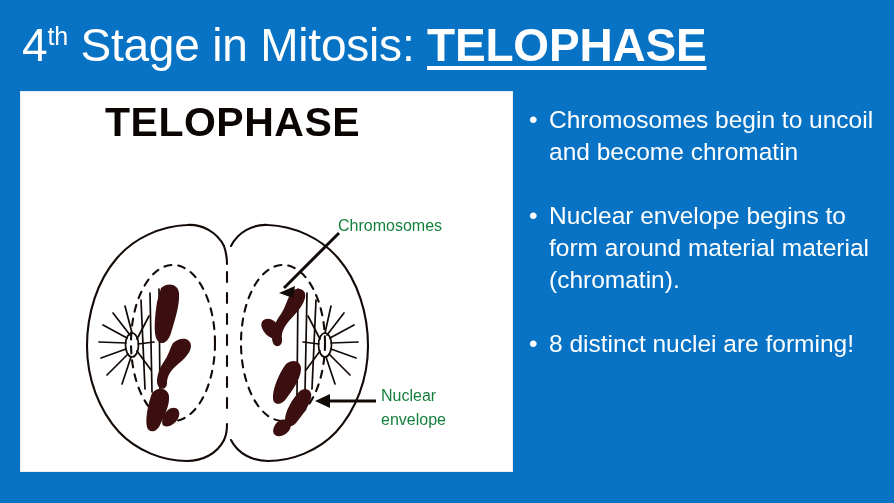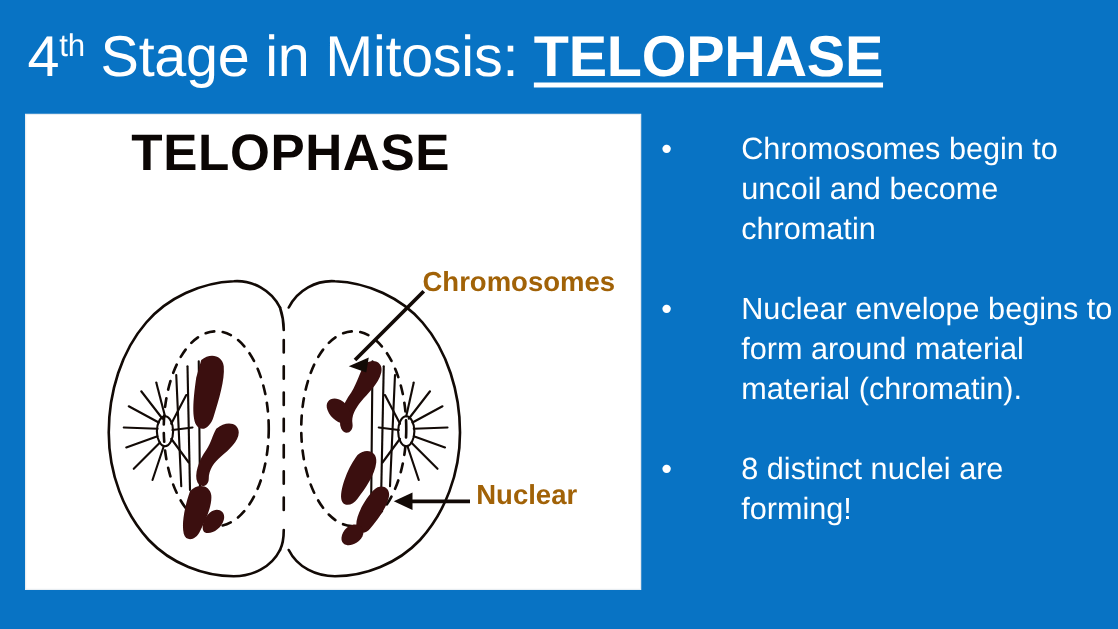--- a/index.html
+++ b/index.html
@@ -64,23 +64,23 @@
   }
   #figure-svg {
     position: absolute;
     left: 0;
     top: 0;
     width: 491px;
     height: 379px;
   }
   .fig-label {
     position: absolute;
-    color: #a16207;
-    font-weight: bold;
-    font-size: 22px;
+    color: #15803d;
+    font-weight: normal;
+    font-size: 16px;
     font-family: "Liberation Sans", sans-serif;
     line-height: 24px;
   }
   #label-chromosomes { left: 317px; top: 122px; }
   #label-nuclear-envelope { left: 360px; top: 292px; text-align: left; }
 
   
   #bullets {
     position: absolute;
     left: 525px;
@@ -97,21 +97,21 @@
     margin-bottom: 32px;
   }
   .bullet .dot {
     position: absolute;
     left: 4px;
     top: 0px;
     font-size: 24.5px;
     line-height: 32px;
     color: #ffffff;
   }
-  .bullet .btext { display: block; margin-left: 44px; }
+  .bullet .btext { display: block; }
   #bullet-3 { margin-bottom: 0; }
 </style>
 </head>
 <body>
 
 <div id="slide">
 
   <div id="slide-title">
     <span>4</span><span class="sup">th</span><span> Stage in Mitosis: </span><span class="emph">TELOPHASE</span>
   </div>
@@ -212,20 +212,21 @@
       <g stroke="#120a06" stroke-width="3" fill="none">
         <path d="M355 309 L303 309"></path>
       </g>
       <polygon points="294,309 309,302 309,316" fill="#120a06"></polygon>
     </svg>
 
     <div class="fig-label" id="label-chromosomes">Chromosomes</div>
 
     <div class="fig-label" id="label-nuclear-envelope">
       <div>Nuclear</div>
+      <div>envelope</div>
     </div>
   </div>
 
   <div id="bullets">
     <div class="bullet" id="bullet-1">
       <span class="dot">•</span>
       <span class="btext">Chromosomes begin to uncoil and become chromatin</span>
     </div>
     <div class="bullet" id="bullet-2">
       <span class="dot">•</span>

